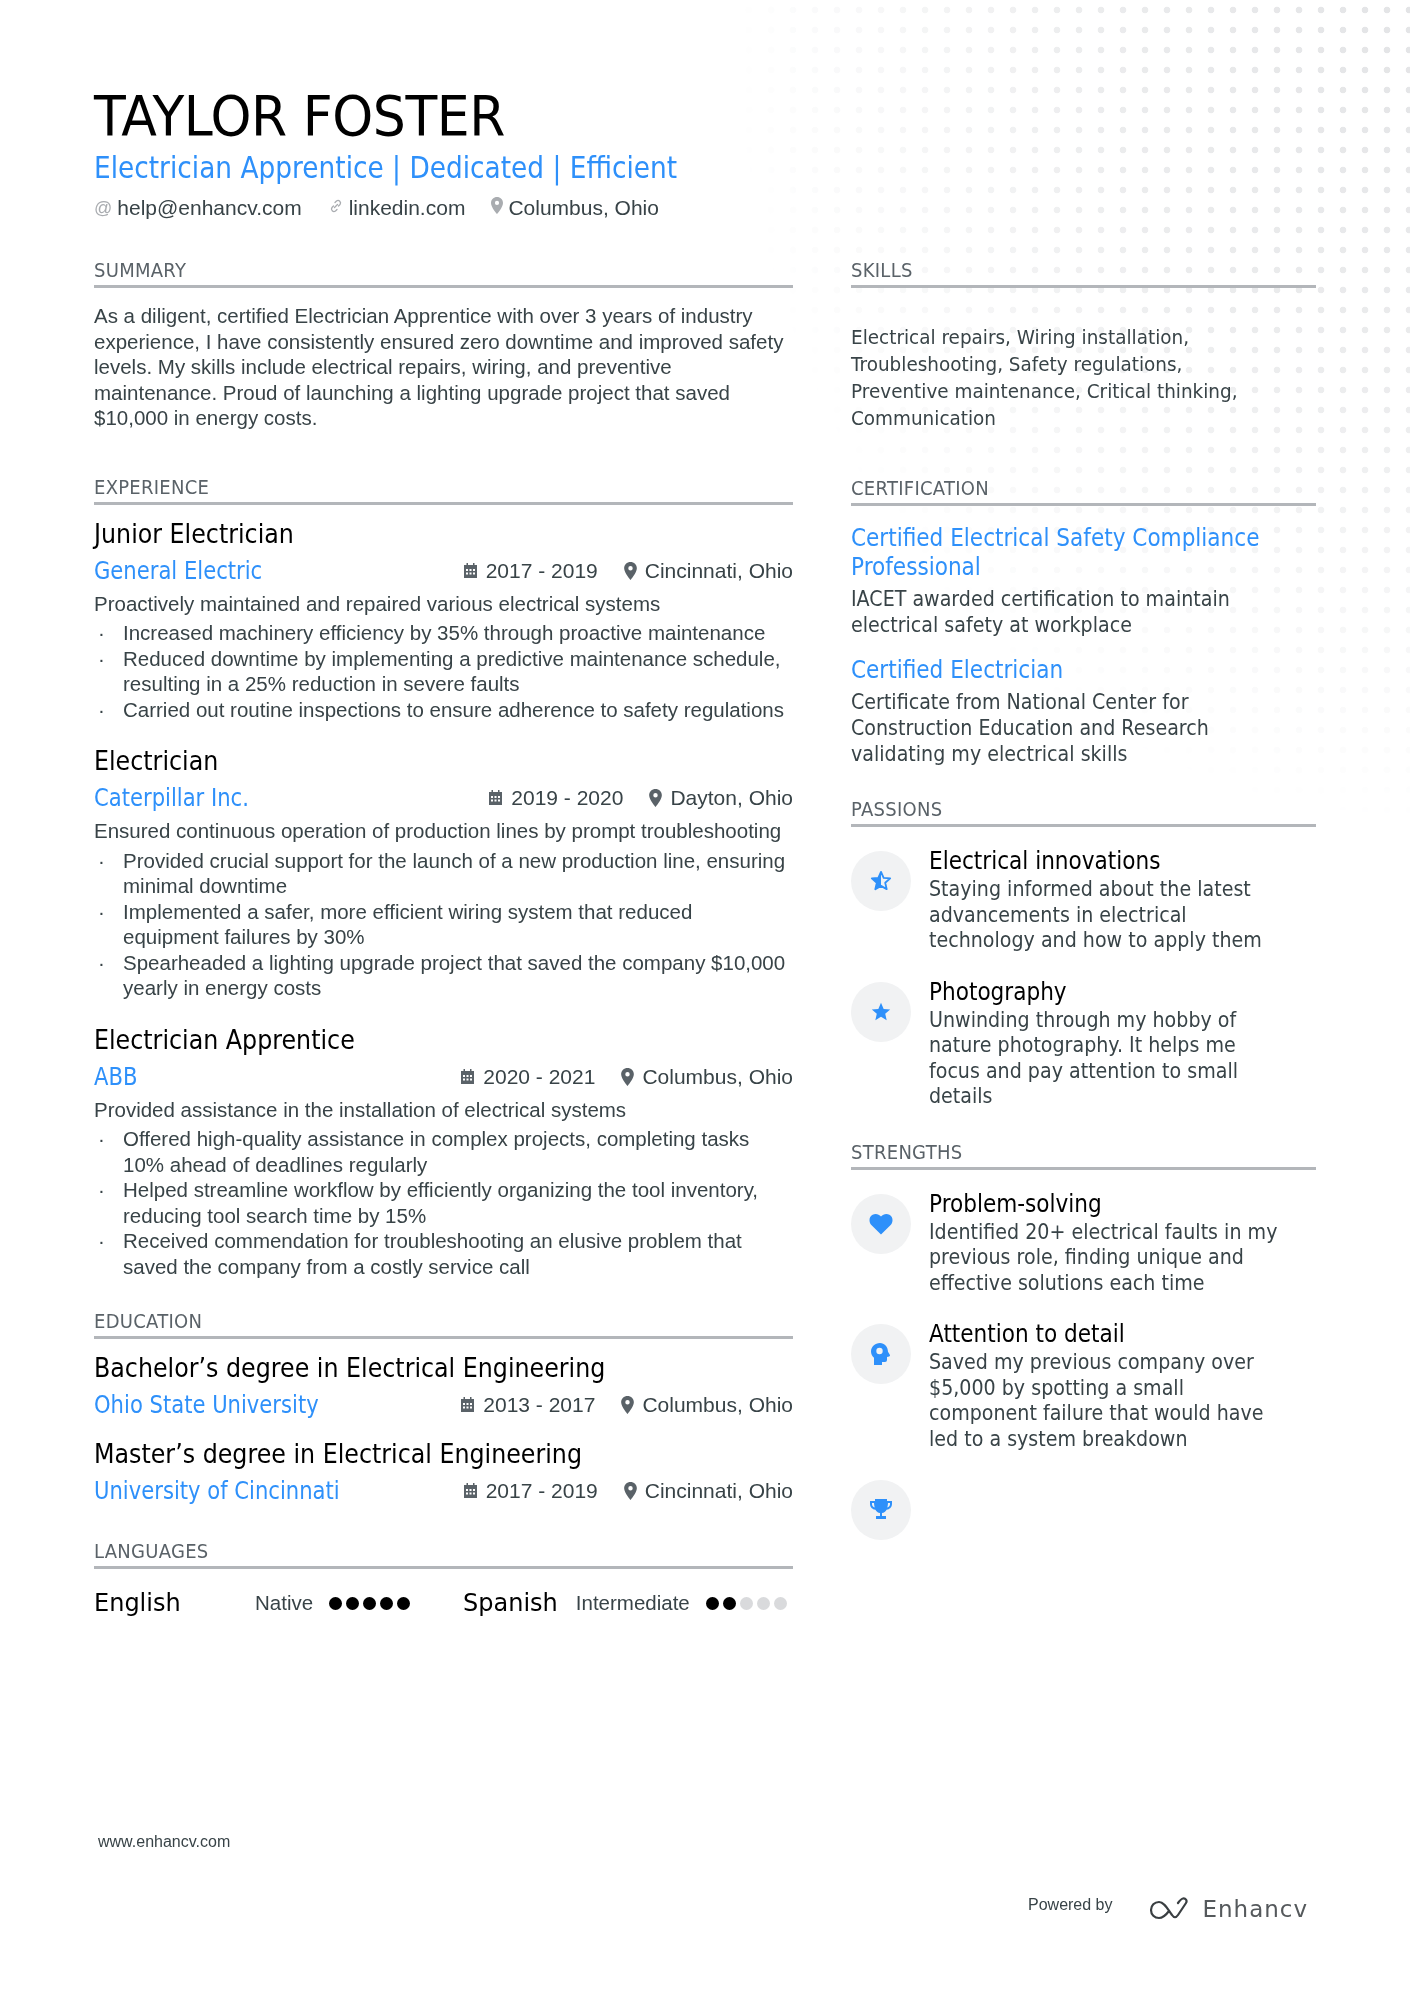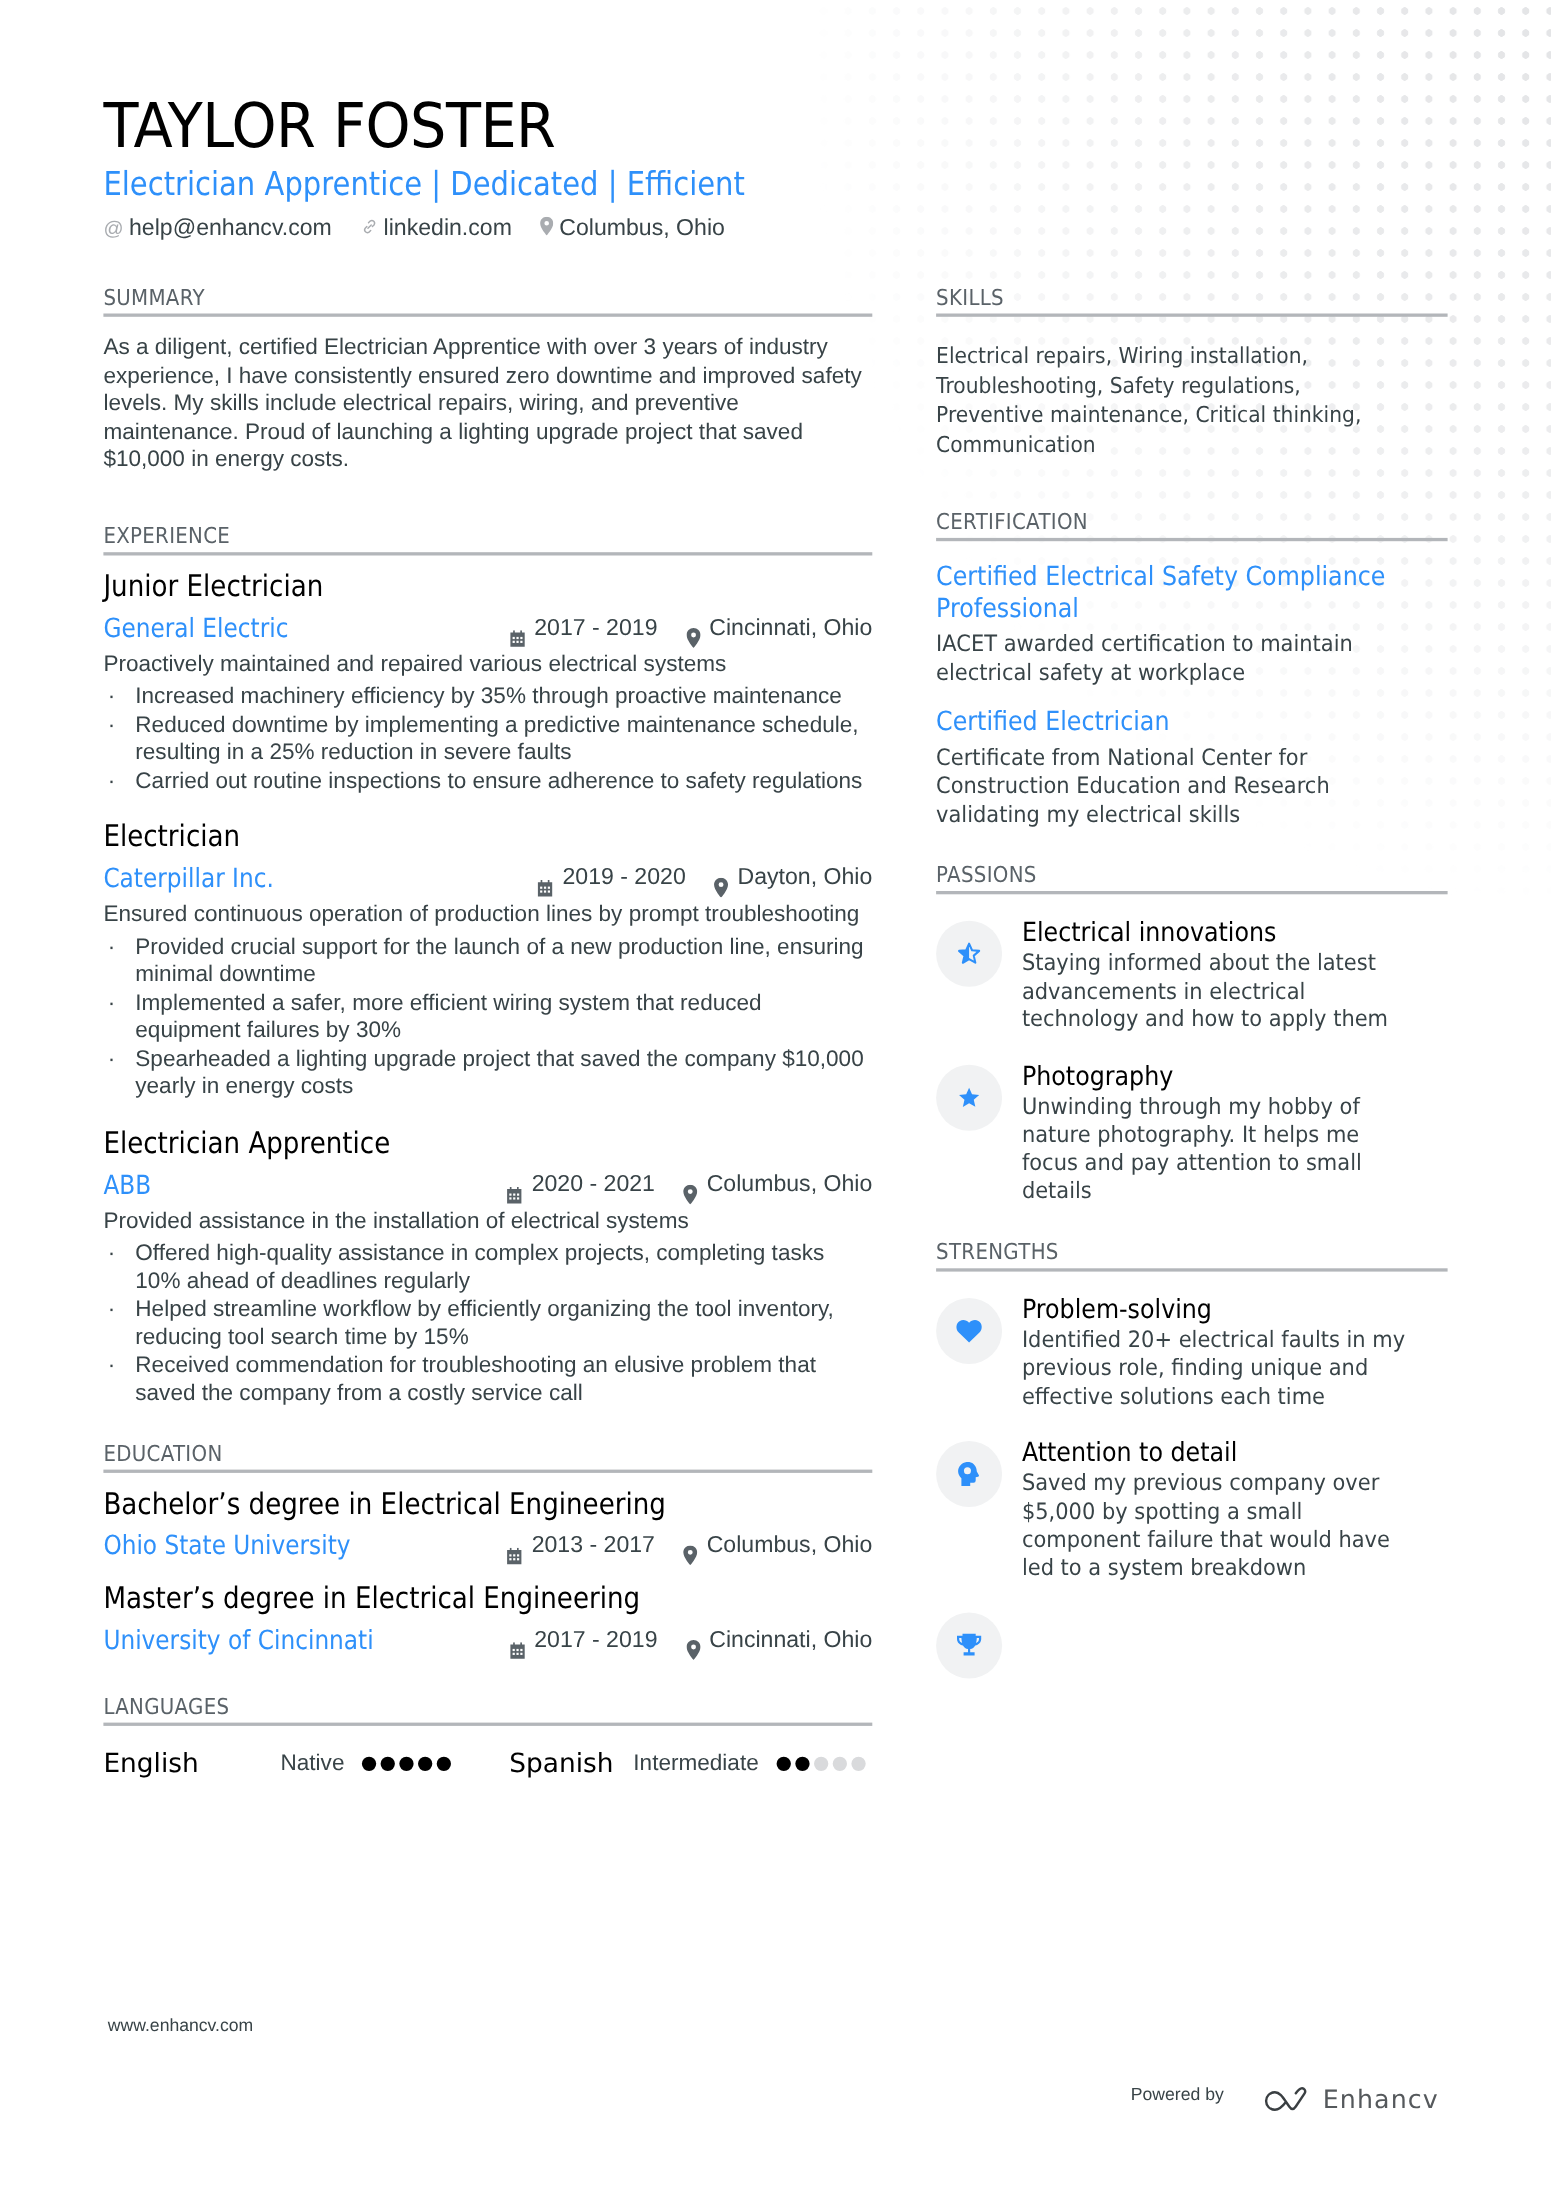--- a/index.html
+++ b/index.html
@@ -30,21 +30,21 @@
 
   .body-text { font-size: 20.5px; line-height: 25.5px; color: #384347; }
 
   .job { margin-bottom: 20px; }
   .job-title { font-size: 27px; color: #000; line-height: 38px; font-family: "DejaVu Sans", sans-serif; }
   .job-title span { display: inline-block; transform: scaleX(0.88); transform-origin: left; white-space: nowrap; }
   .job-meta { display: flex; justify-content: space-between; align-items: center; line-height: 36px; }
   .company { font-size: 24px; color: #2e90fa; font-family: "DejaVu Sans", sans-serif; }
   .company span { display: inline-block; transform: scaleX(0.88); transform-origin: left; white-space: nowrap; }
   .meta-right { display: flex; gap: 26px; font-size: 21px; color: #384347; align-items: center; }
-  .meta-item { display: flex; align-items: flex-end; gap: 8px; }
+  .meta-item { display: flex; align-items: center; gap: 8px; }
   .meta-item svg { fill: #5a6268; }
   .job-desc { font-size: 20.5px; line-height: 25.5px; margin-top: 2px; margin-bottom: 4px; }
   .bullets { list-style: none; }
   .bullets li { position: relative; padding-left: 29px; font-size: 20.5px; line-height: 25.5px; }
   .bullets li::before { content: "·"; position: absolute; left: 4px; top: 0; color: #384347; }
 
   .edu { margin-bottom: 12px; }
 
   .langs { display: flex; align-items: center; margin-top: 20px; }
   .lang { display: flex; align-items: center; }
@@ -314,21 +314,21 @@
               <span class="dot off"></span>
             </div>
         </div>
       </div>
     </div>
   </div>
 
   <div class="col-right">
 
     <div class="section" style="margin-bottom:44px;">
-      <div class="sec-title" style="margin-bottom:22px;"><span>SKILLS</span></div>
+      <div class="sec-title" style="margin-bottom:36px;"><span>SKILLS</span></div>
       <div class="skills-text"><span>Electrical repairs, Wiring installation, Troubleshooting, Safety regulations, Preventive maintenance, Critical thinking, Communication</span></div>
     </div>
 
     <div class="section" style="margin-bottom:30px;">
       <div class="sec-title" style="margin-bottom:18px;"><span>CERTIFICATION</span></div>
       <div class="cert">
         <div class="cert-title"><span>Certified Electrical Safety Compliance Professional</span></div>
         <div class="cert-desc"><span>IACET awarded certification to maintain electrical safety at workplace</span></div>
       </div>
       <div class="cert">

